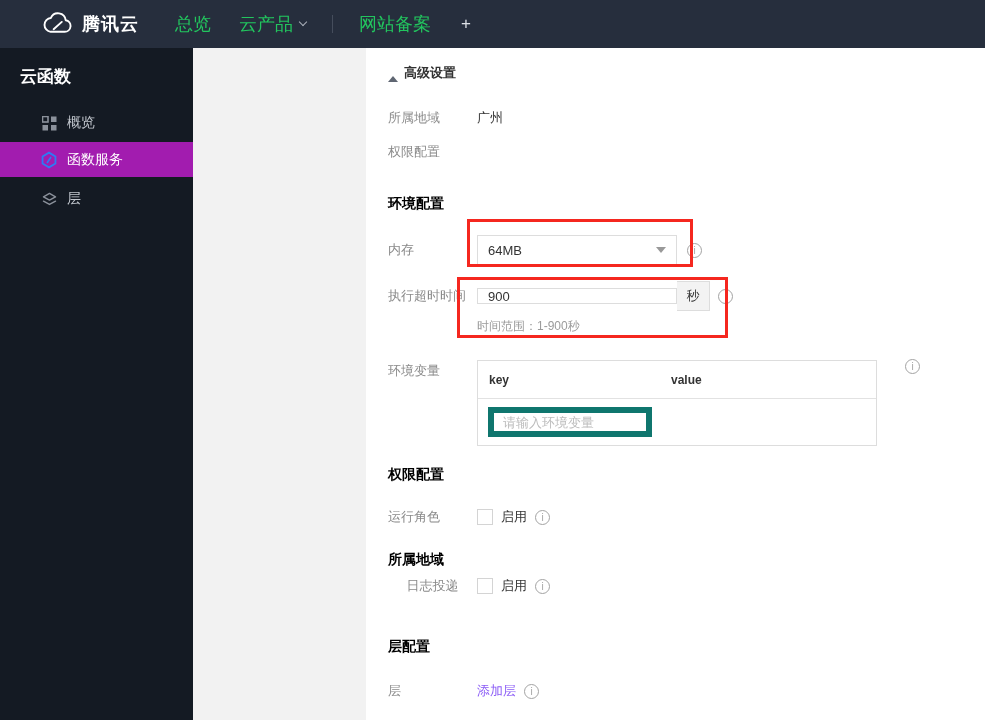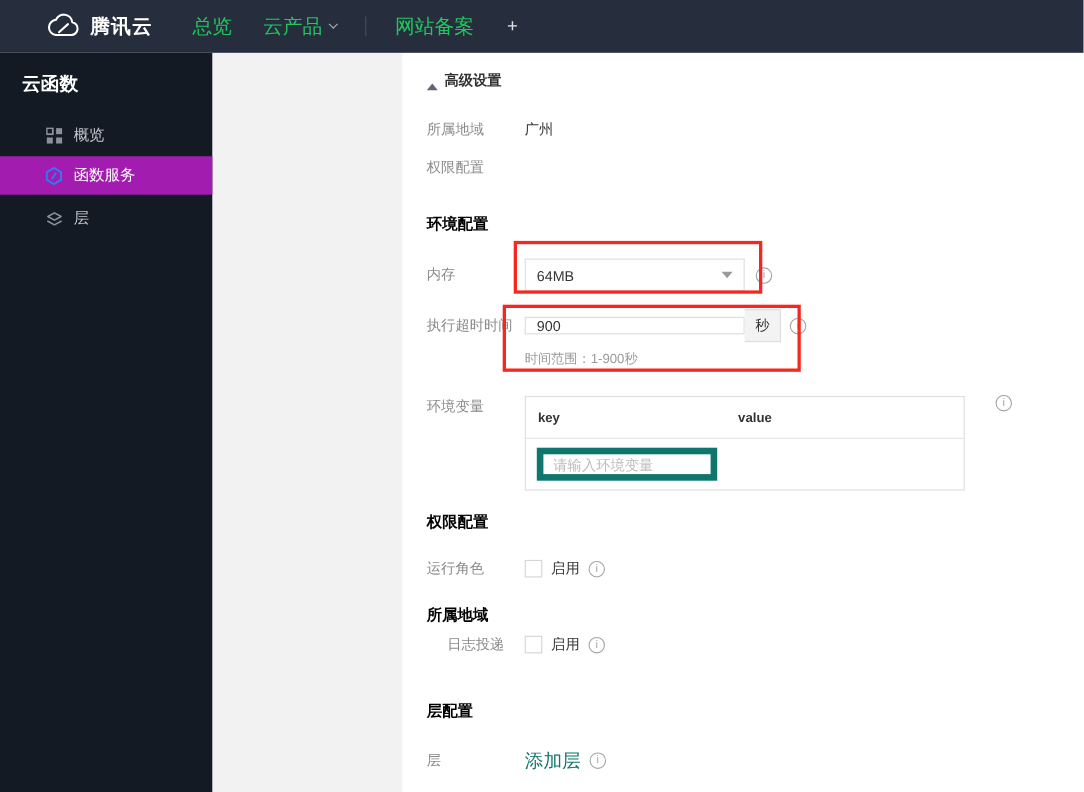--- a/index.html
+++ b/index.html
@@ -67,21 +67,21 @@
   .env-head .h2 { padding-left:11px; font-size:12px; font-weight:bold; color:#333; }
   .env-row { position:relative; height:46px; }
   .env-input { position:absolute; top:8px; height:30px; width:164px; border:6px solid #0f766e;
     padding:0 9px; font-size:13px; color:#333; outline:none; font-family:inherit; }
   .env-input::placeholder { color:#bcbcbc; }
   .env-input.k { left:10px; } .env-input.v { left:192px; }
 
   .checkbox { width:16px; height:16px; border:1px solid #d4d4d4; background:#fff; cursor:pointer; flex-shrink:0; }
   .cb-label { font-size:13px; color:#333; margin-left:8px; }
 
-  .link { font-size:17px; color:#0f766e; cursor:pointer; text-decoration:none; }
+  .link { font-size:13px; color:#8b5cf6; cursor:pointer; text-decoration:none; }
 
   .red-box { position:absolute; border:3px solid #f5271f; pointer-events:none; z-index:6; }
   #red-box-memory { left:101px; top:171px; width:226px; height:48px; }
   #red-box-timeout { left:91px; top:229px; width:271px; height:61px; }
 </style>
 </head>
 <body>
 
 <div class="topnav">
   <div class="brand">

